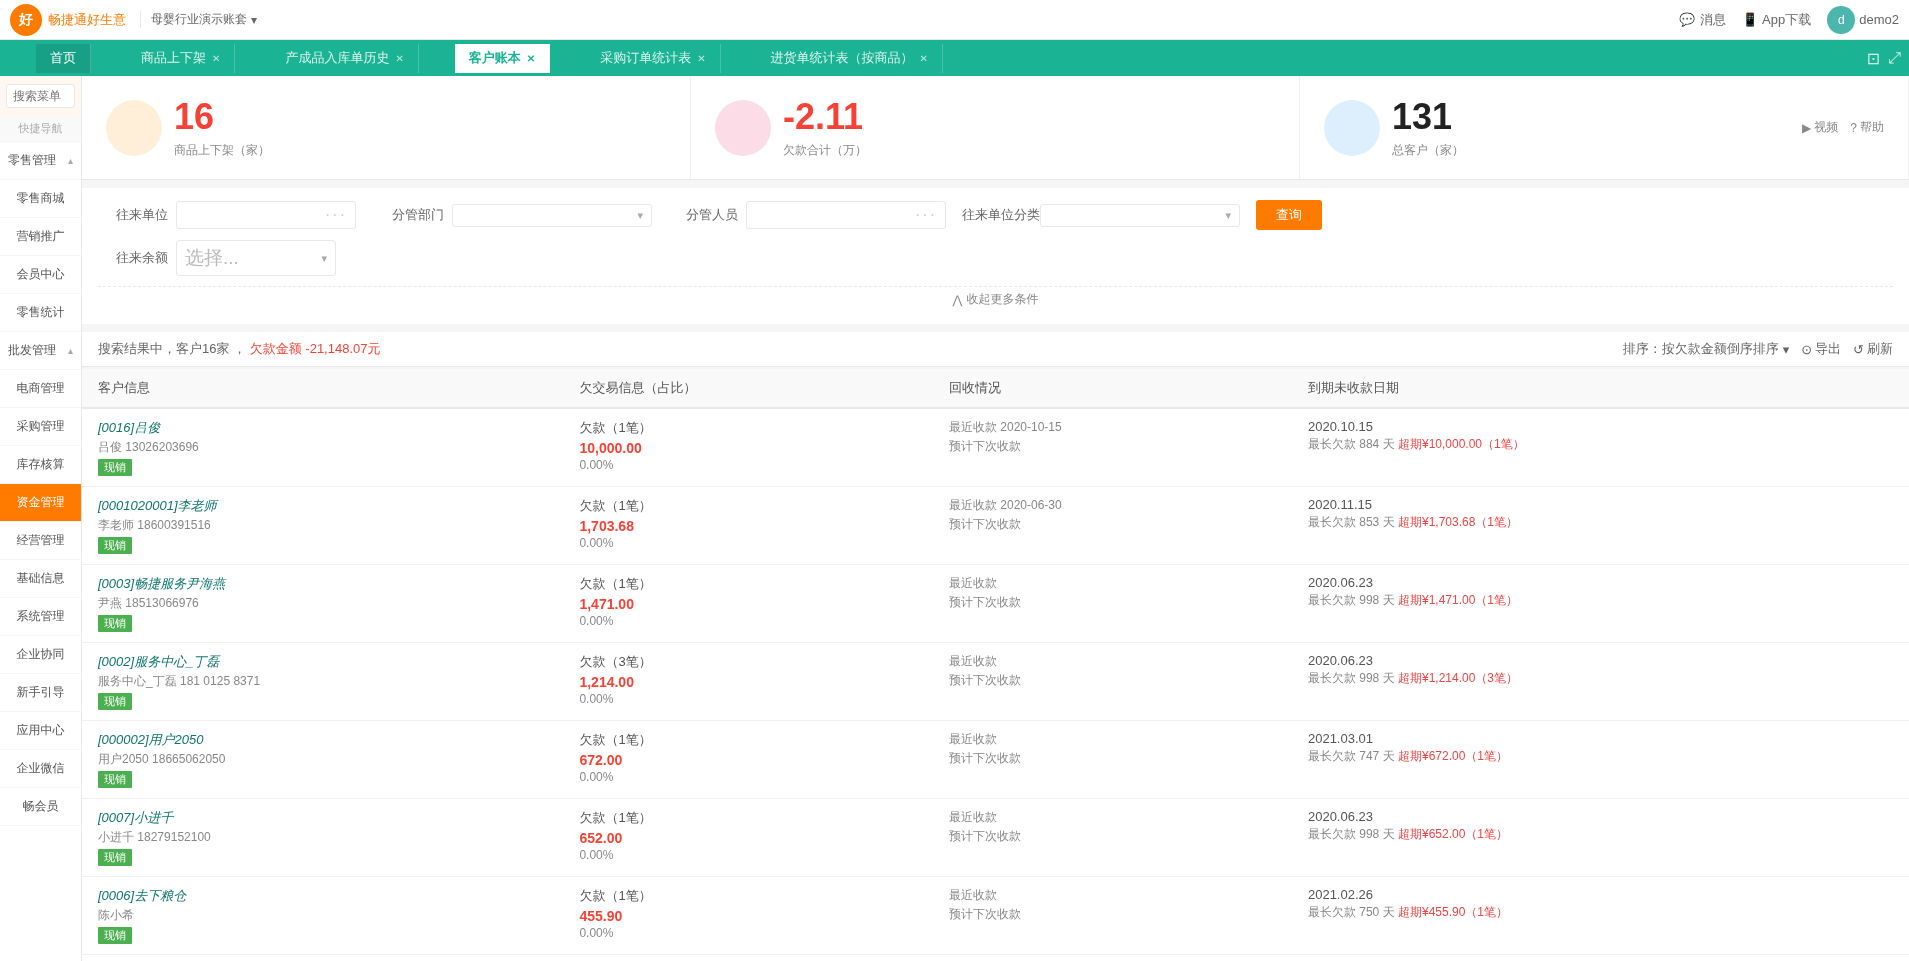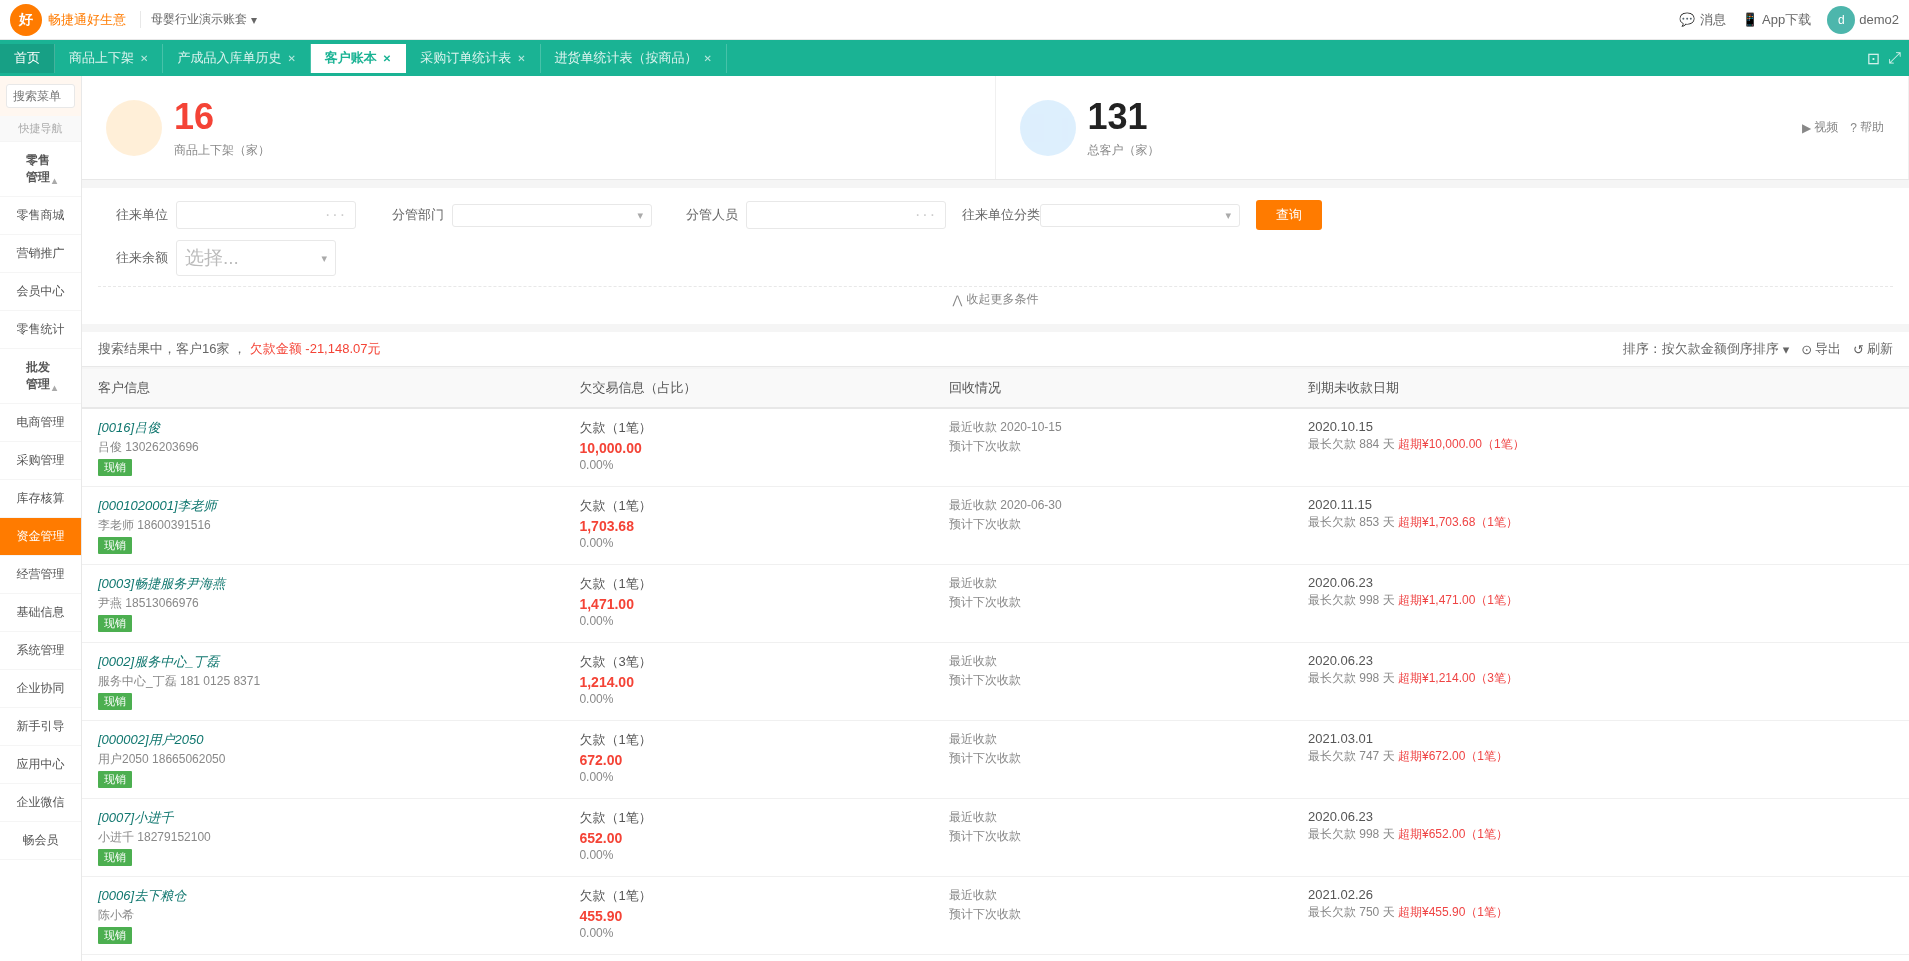--- a/index.html
+++ b/index.html
@@ -12,37 +12,37 @@
     .logo-area { display: flex; align-items: center; gap: 6px; }
     .logo-icon { width: 32px; height: 32px; background: #ff7b00; border-radius: 50%; display: flex; align-items: center; justify-content: center; color: #fff; font-size: 14px; font-weight: bold; }
     .logo-text { color: #ff7b00; font-size: 13px; font-weight: normal; }
     .store-selector { display: flex; align-items: center; gap: 4px; color: #666; font-size: 12px; border-left: 1px solid #e8e8e8; padding-left: 10px; margin-left: 6px; }
     .top-bar-right { display: flex; align-items: center; gap: 16px; color: #666; font-size: 13px; }
     .top-right-item { display: flex; align-items: center; gap: 4px; cursor: pointer; }
     .avatar { width: 28px; height: 28px; border-radius: 50%; background: #4db6ac; color: #fff; display: flex; align-items: center; justify-content: center; font-size: 12px; }
 
     
     .tab-bar { display: flex; align-items: center; background: #1ab394; height: 36px; padding: 0 0 0 0; overflow: hidden; }
-    .tab-item { display: flex; align-items: center; gap: 4px; padding: 0 14px; height: 29px; color: rgba(255,255,255,0.85); font-size: 13px; cursor: pointer; white-space: nowrap; border-right: 1px solid rgba(255,255,255,0.2); }
+    .tab-item { display: flex; align-items: center; gap: 4px; padding: 0 14px; height: 29px; color: rgba(255,255,255,0.85); font-size: 13px; cursor: pointer; white-space: nowrap; border-right: 1px solid rgba(255,255,255,0.2); margin-left: 36px; }
     .tab-item.active { background: #fff; color: #1ab394; font-weight: bold; }
     .tab-item .close-x { font-size: 10px; color: rgba(255,255,255,0.7); margin-left: 2px; }
     .tab-item.active .close-x { color: #1ab394; }
     .tab-home { background: #17a085; color: #fff; }
     .tab-bar-actions { margin-left: auto; display: flex; align-items: center; padding-right: 8px; gap: 8px; color: rgba(255,255,255,0.8); font-size: 16px; cursor: pointer; }
 
     
     .main-layout { display: flex; flex: 1; overflow: hidden; }
 
     
     .sidebar { width: 82px; background: #fff; border-right: 1px solid #e8e8e8; display: flex; flex-direction: column; overflow-y: auto; }
     .sidebar-search { padding: 8px 6px; background: #fff7f0; }
     .sidebar-search input { width: 100%; padding: 4px 6px; border: 1px solid #e8e8e8; border-radius: 3px; font-size: 12px; }
     .sidebar-item { padding: 10px 6px; text-align: center; cursor: pointer; color: #555; font-size: 12px; border-bottom: 1px solid #f5f5f5; }
     .sidebar-item.active { background: #ff7b00; color: #fff; }
-    .sidebar-item.has-arrow { display: flex; align-items: flex-end; justify-content: space-between; padding: 10px 24px; font-weight: bold; }
+    .sidebar-item.has-arrow { display: flex; align-items: center; justify-content: space-between; padding: 10px 8px; }
     .sidebar-item .arrow { font-size: 10px; color: #aaa; }
 
     
     .content-area { flex: 1; overflow-y: auto; background: #f5f5f5; }
 
     
     .stats-bar { display: flex; background: #fff; margin-bottom: 8px; border-bottom: 1px solid #e8e8e8; }
     .stat-card { flex: 1; display: flex; align-items: center; gap: 12px; padding: 20px 24px; border-right: 1px solid #f0f0f0; }
     .stat-icon { width: 56px; height: 56px; border-radius: 50%; display: flex; align-items: center; justify-content: center; font-size: 26px; opacity: 0.15; }
     .stat-icon.orange { background: #ff9800; color: #ff9800; }
@@ -236,20 +236,31 @@
               <circle cx="24" cy="24" r="22" fill="#ff9800" opacity="0.3"></circle>
               <text x="24" y="30" text-anchor="middle" fill="#ff9800" font-size="20">¥</text>
             </svg>
           </div>
           <div>
             <div class="stat-value red">16</div>
             <div class="stat-label">商品上下架（家）</div>
           </div>
         </div>
         <div class="stat-card">
+          <div class="stat-icon pink">
+            <svg width="48" height="48" viewBox="0 0 48 48" fill="none">
+              <path d="M10 20 L24 8 L38 20 L38 40 L10 40 Z" fill="#e91e63" opacity="0.3"></path>
+            </svg>
+          </div>
+          <div>
+            <div class="stat-value red">-2.11</div>
+            <div class="stat-label">欠款合计（万）</div>
+          </div>
+        </div>
+        <div class="stat-card">
           <div class="stat-icon blue">
             <svg width="48" height="48" viewBox="0 0 48 48" fill="none">
               <rect x="6" y="10" width="14" height="28" fill="#2196f3" opacity="0.3"></rect>
               <rect x="22" y="6" width="14" height="32" fill="#2196f3" opacity="0.5"></rect>
               <rect x="38" y="14" width="6" height="24" fill="#2196f3" opacity="0.3"></rect>
             </svg>
           </div>
           <div>
             <div class="stat-value black">131</div>
             <div class="stat-label">总客户（家）</div>

